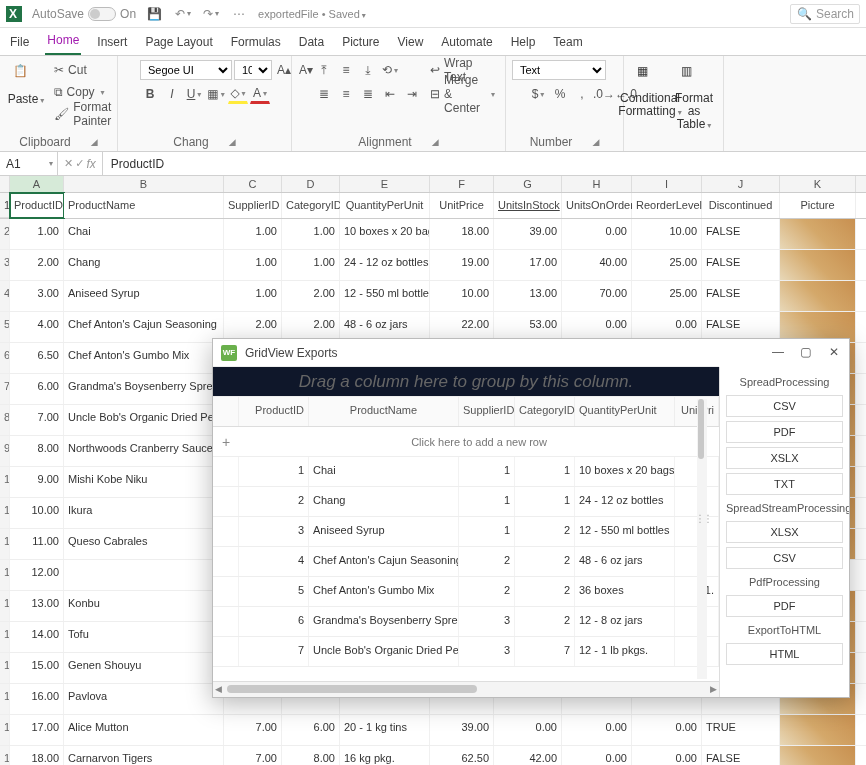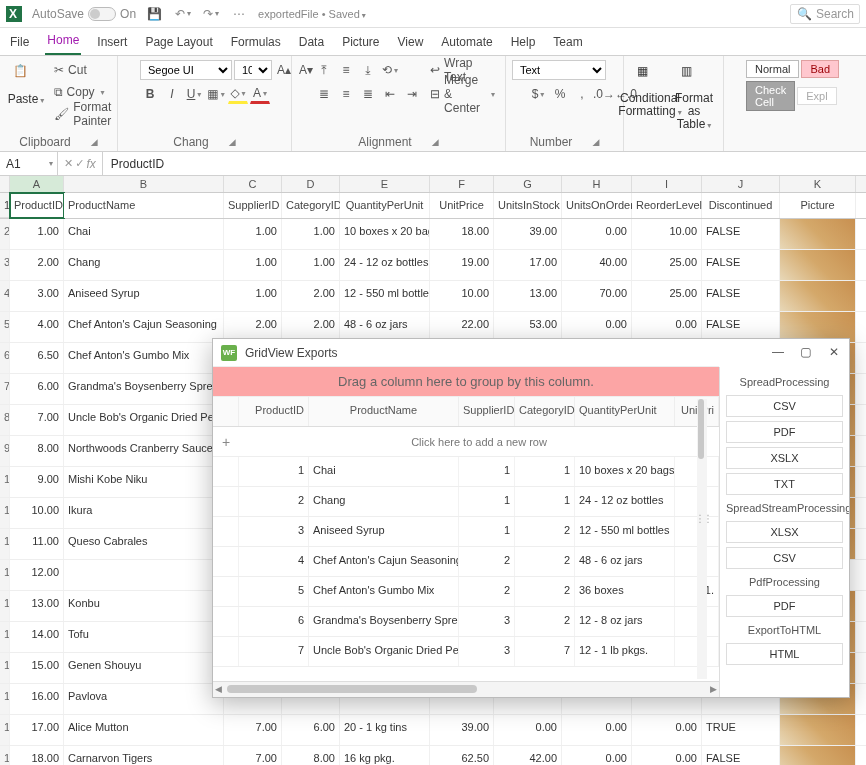--- a/index.html
+++ b/index.html
@@ -63,21 +63,21 @@
 .pic-cell { background:linear-gradient(45deg,#e8d8b8,#d4a86a,#c89050); }
 
 
 .dialog { position:absolute; left:212px; top:338px; width:638px; height:360px; background:#fff; border:1px solid #bbb; box-shadow:0 6px 24px rgba(0,0,0,0.28); display:flex; }
 .dlg-main { flex:1; display:flex; flex-direction:column; }
 .dlg-title { height:28px; display:flex; align-items:center; gap:8px; padding:0 8px; border-bottom:1px solid #eee;}
 .dlg-title .app-badge { width:16px; height:16px; background:#6ab04c; border-radius:2px; display:flex; align-items:center; justify-content:center; color:#fff; font-size:8px; font-weight:bold;}
 .dlg-title .t { font-size:12px; color:#444;}
 .dlg-wbtns { position:absolute; right:6px; top:4px; display:flex; gap:10px;}
 .dlg-wbtns span { width:18px; height:18px; display:flex; align-items:center; justify-content:center; color:#555; cursor:pointer; font-size:12px;}
-.dlg-group { height:30px; display:flex; align-items:center; justify-content:center; color:#666; font-size:13px; border-bottom:1px solid #eee; background:#fca5a5;}
+.dlg-group { height:30px; display:flex; align-items:center; justify-content:center; color:#666; font-size:17px; border-bottom:1px solid #eee; background:#0f172a;font-style:italic;}
 .dlg-headers { display:grid; grid-template-columns:26px 70px 150px 56px 60px 100px 44px; border-bottom:1px solid #ddd; background:#fafafa; height:30px;}
 .dlg-headers div { font-size:11px; padding:7px 4px; color:#555; border-right:1px solid #eee;}
 .dlg-addrow { height:30px; display:grid; grid-template-columns:26px 1fr; align-items:center; border-bottom:1px solid #eee;}
 .dlg-addrow .plus { text-align:center; color:#888; font-size:14px;}
 .dlg-addrow .hint { text-align:center; color:#777; font-size:11px;}
 .dlg-row { display:grid; grid-template-columns:26px 70px 150px 56px 60px 100px 44px; border-bottom:1px solid #eee; height:30px;}
 .dlg-row div { font-size:11px; padding:7px 4px; color:#333; border-right:1px solid #f2f2f2; overflow:hidden; white-space:nowrap;}
 .dlg-hscroll { height:16px; background:#f4f4f4; border-top:1px solid #ddd; position:relative; margin-top:auto;}
 .dlg-hscroll .thumb{ position:absolute; left:14px; top:3px; height:8px; width:250px; background:#c8c8c8; border-radius:4px;}
 .dlg-hscroll .arL,.dlg-hscroll .arR{ position:absolute; top:2px; font-size:9px; color:#888;}
@@ -249,33 +249,20 @@
         <span class="dd" style="text-align:center;line-height:1.1">Conditional Formatting</span>
       </div>
       <div class="bigbtn">
         <span class="icn">▥</span>
         <span class="dd" style="text-align:center;line-height:1.1">Format as Table</span>
       </div>
     </div>
     <div class="glabel"></div>
   </div>
 
-  <div class="rgroup" style="width:104px;border-right:none">
-    <div class="gbody col" style="gap:3px">
-      <div class="row">
-        <span class="styles-box styles-normal">Normal</span>
-        <span class="styles-box styles-bad">Bad</span>
-      </div>
-      <div class="row">
-        <span class="styles-box styles-check">Check Cell</span>
-        <span class="styles-box" style="color:#aaa;border:1px solid #ddd">Expl</span>
-      </div>
-    </div>
-    <div class="glabel"></div>
-  </div>
 </div>
 
 <div class="fxbar">
   <div class="namebox">
       <span>A1</span>
       <span class="dd-ar">▾</span>
     </div>
   <div class="fx-icons">
     <span>✕</span>
     <span>✓</span>
@@ -302,21 +289,21 @@
       <div>K</div>
     </div>
   <div class="datahdrs" id="datahdrs">
       <div class="rowh">1</div>
       <div class="sel-cell">ProductID</div>
       <div>ProductName</div>
       <div style="text-align: center;">SupplierID</div>
       <div style="text-align: center;">CategoryID</div>
       <div style="text-align: center;">QuantityPerUnit</div>
       <div style="text-align: center;">UnitPrice</div>
-      <div style="text-align: center;">UnitsInStock</div>
+      <div style="text-align: center; text-decoration: underline;">UnitsInStock</div>
       <div style="text-align: center;">UnitsOnOrder</div>
       <div style="text-align: center;">ReorderLevel</div>
       <div style="text-align: center;">Discontinued</div>
       <div style="text-align: center;">Picture</div>
     </div>
   <div id="datarows">
       <div class="datarow">
         <div class="rowh">2</div>
         <div class="num">1.00</div>
         <div>Chai</div>

